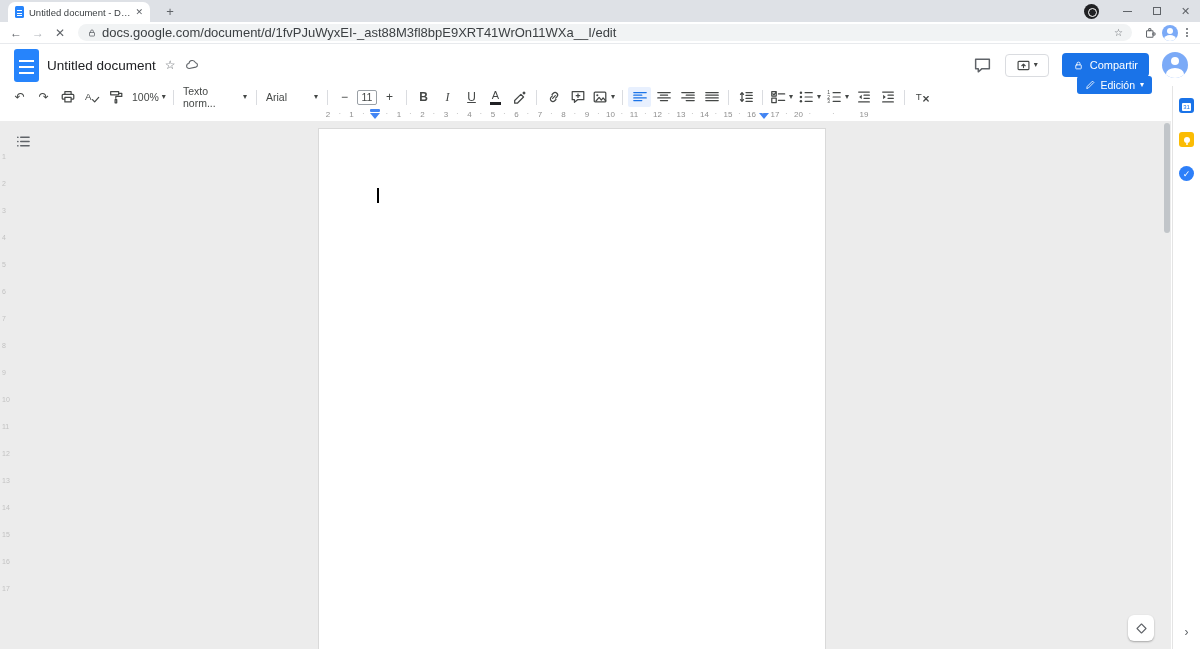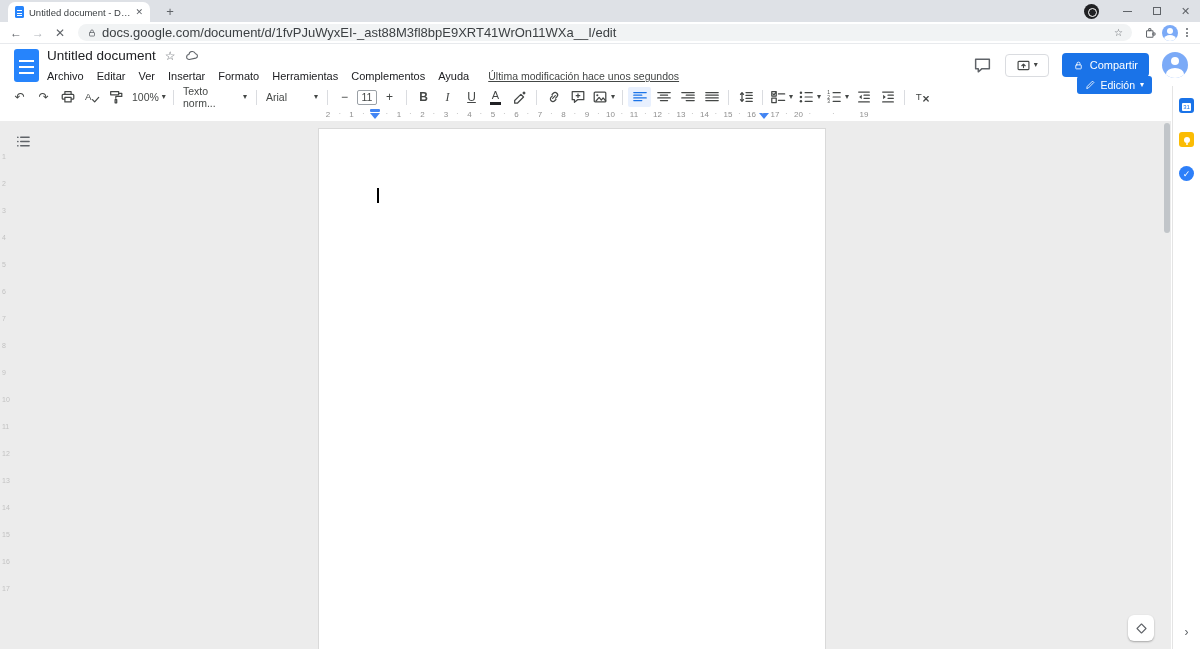--- a/index.html
+++ b/index.html
@@ -186,31 +186,20 @@
 
   <div class="docsheader">
     <div class="docslogo"></div>
     <div class="titleblock">
       <div class="titlerow">
         <span class="doctitle">Untitled document</span>
         <span class="hstar">☆</span>
         <svg class="ic-gray" width="14" height="14" viewBox="0 0 18 18">
           <path d="M5.5 13.5a3.2 3.2 0 01-.4-6.4 4.3 4.3 0 018.3-1.1 2.9 2.9 0 01.4 5.7z"></path>
         </svg>
-      </div>
-      <div class="menurow">
-        <span class="menu-item">Archivo</span>
-        <span class="menu-item">Editar</span>
-        <span class="menu-item">Ver</span>
-        <span class="menu-item">Insertar</span>
-        <span class="menu-item">Formato</span>
-        <span class="menu-item">Herramientas</span>
-        <span class="menu-item">Complementos</span>
-        <span class="menu-item">Ayuda</span>
-        <span class="statuslink">Última modificación hace unos segundos</span>
       </div>
     </div>
     <div class="hright">
       <svg class="ic-gray" width="19" height="19" viewBox="0 0 18 18">
         <path d="M2.5 3h13v9h-7l-3.5 3v-3h-2.5z"></path>
       </svg>
       <span class="meetbtn">
         <svg class="ic" width="15" height="15" viewBox="0 0 18 18">
           <rect x="2.5" y="4" width="13" height="10" rx="1"></rect>
             <path d="M9 11.5V7.5M7 9.3L9 7.3l2 2"></path>

